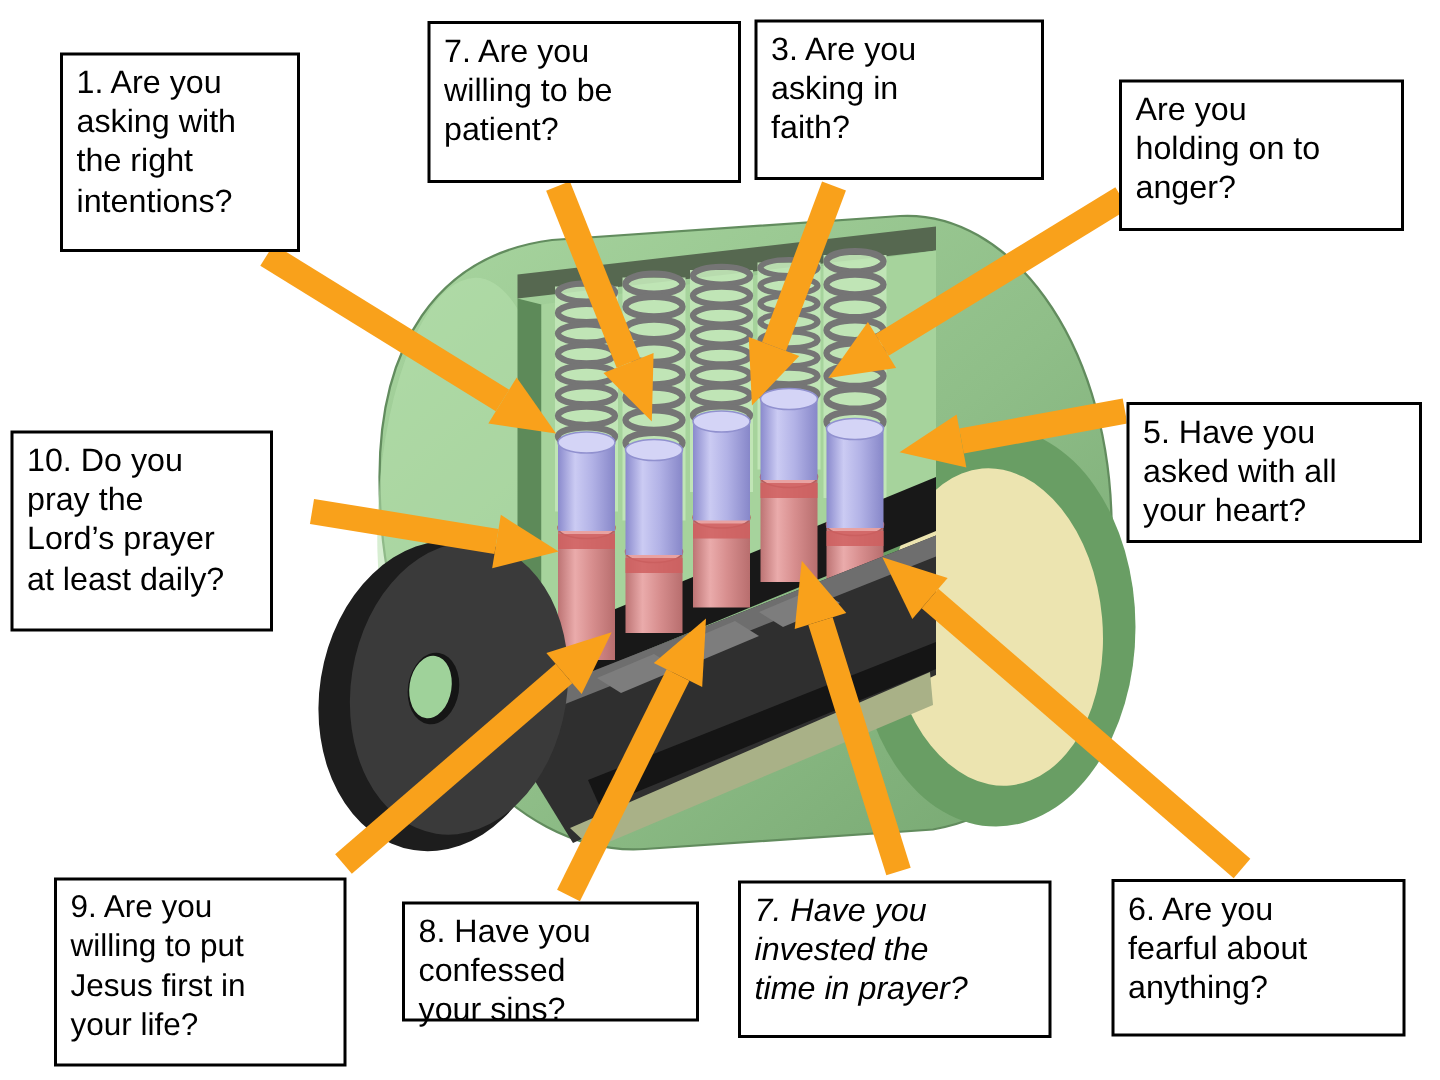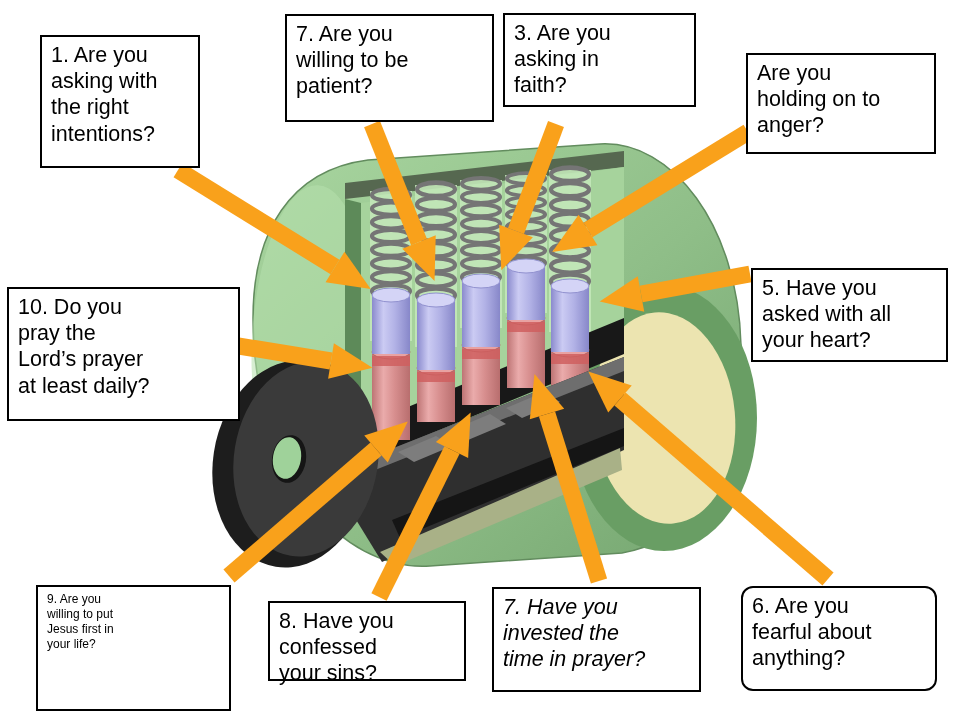--- a/index.html
+++ b/index.html
@@ -6,31 +6,31 @@
   .slide{
     position:relative;width:960px;height:720px;background:#ffffff;
     overflow:hidden;font-family:"Liberation Sans",sans-serif;
   }
   .lock-svg{position:absolute;left:0;top:0;width:960px;height:720px;}
   .qbox{
     position:absolute;background:#ffffff;border:2.5px solid #000;
     color:#000;font-size:21.5px;line-height:1.22;padding:5px 9px;
     white-space:pre-line;box-sizing:border-box;
   }
-  .qbox.small{font-size:12px;line-height:1.25;}
+  .qbox.small{font-size:21px;line-height:1.25;}
   .b1 {left:40px;  top:35px;  width:160px; height:133px;}
   .b2 {left:285px; top:14px;  width:209px; height:108px;}
-  .b3 {left:503px; top:13px;  width:193px; height:94px;}
+  .b3 {left:503px; top:13px;  width:193px; height:107px;}
   .b4 {left:746px; top:25px;  width:190px; height:101px;margin-top:28px;}
   .b5 {left:751px; top:268px; width:197px; height:94px;}
-  .b10{left:7px;   top:287px; width:233px; height:134px;}
+  .b10{left:7px;   top:287px; width:175px; height:134px;}
   .b9 {left:36px;  top:585px; width:195px; height:126px;}
   .b8 {left:268px; top:601px; width:198px; height:80px;}
   .b7 {left:492px; top:587px; width:209px; height:105px;font-style:italic;}
-  .b6 {left:741px; top:586px; width:196px; height:105px;border-radius:12px;}
+  .b6 {left:741px; top:586px; width:196px; height:105px;}
 </style>
 </head>
 <body>
 
 <div class="slide">
 
   <svg class="lock-svg" viewBox="0 0 960 720">
     <defs>
       <linearGradient id="bodyGrad" x1="0" y1="0" x2="1" y2="1">
         <stop offset="0" stop-color="#a9d6a0"></stop>

